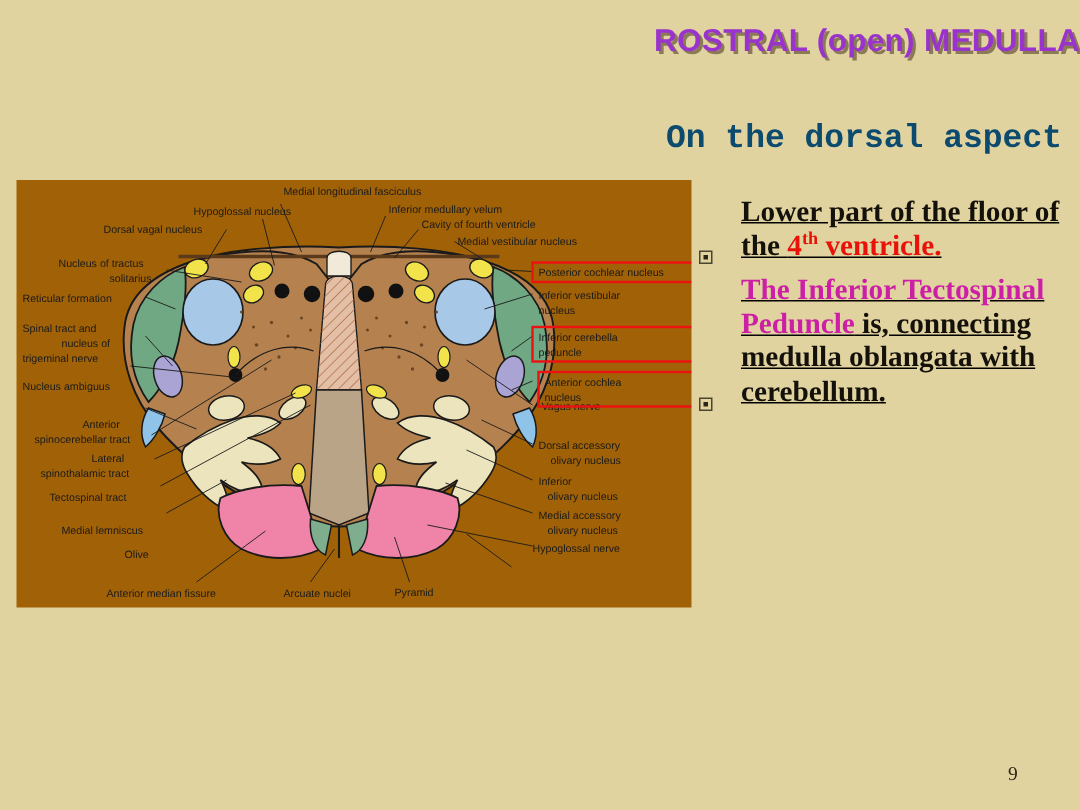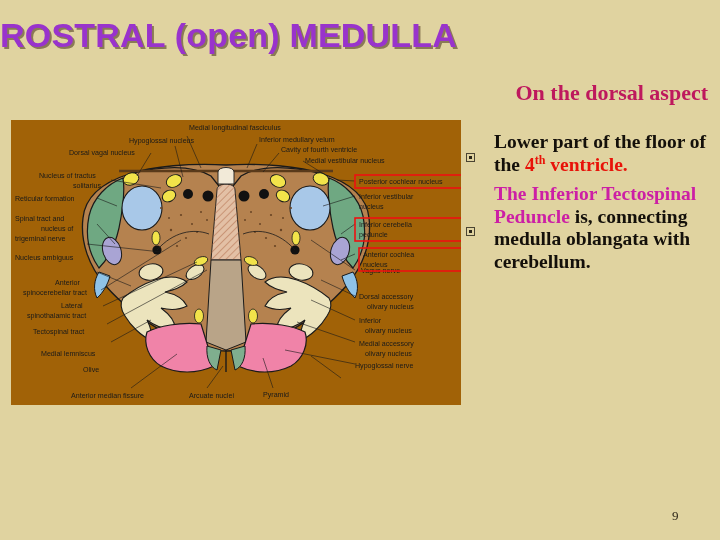--- a/index.html
+++ b/index.html
@@ -5,43 +5,44 @@
   html,body{margin:0;padding:0;}
   body{
     width:720px;height:540px;overflow:hidden;
     background:#e0d3a0;
     font-family:"Liberation Sans", sans-serif;
     position:relative;
   }
   
   #slide-title{
     position:absolute;left:0;top:16px;width:720px;
-    text-align:left;
+    text-align:right;
     font-family:"Liberation Sans", sans-serif;
-    font-size:34px;font-weight:bold;
+    font-size:21px;font-weight:bold;
     color:#9933cc;
     text-shadow:2px 2px 0 #8a7a55;
     letter-spacing:.2px;
     white-space:nowrap;
   }
   
   #slide-subtitle{
     position:absolute;right:12px;top:80px;
-    font-family:Liberation Serif, serif;
+    font-family:Liberation Mono, monospace;
     font-size:22px;font-weight:bold;
-    color:#be185d;
+    color:#0c4a6e;
     white-space:nowrap;
   }
   
   #bullet-list{
     position:absolute;left:466px;top:131px;width:248px;
   }
   .bullet-item{
-    display:flex;align-items:center;
+    display:flex;align-items:flex-end;
     margin-bottom:7px;
+    text-decoration:underline;
   }
   .bullet-marker{
     flex:0 0 auto;
     width:9px;height:9px;
     border:1px solid #4a4432;
     background:#e0d3a0;
     margin-top:7px;margin-right:0px;
     position:relative;
     box-sizing:border-box;
   }

